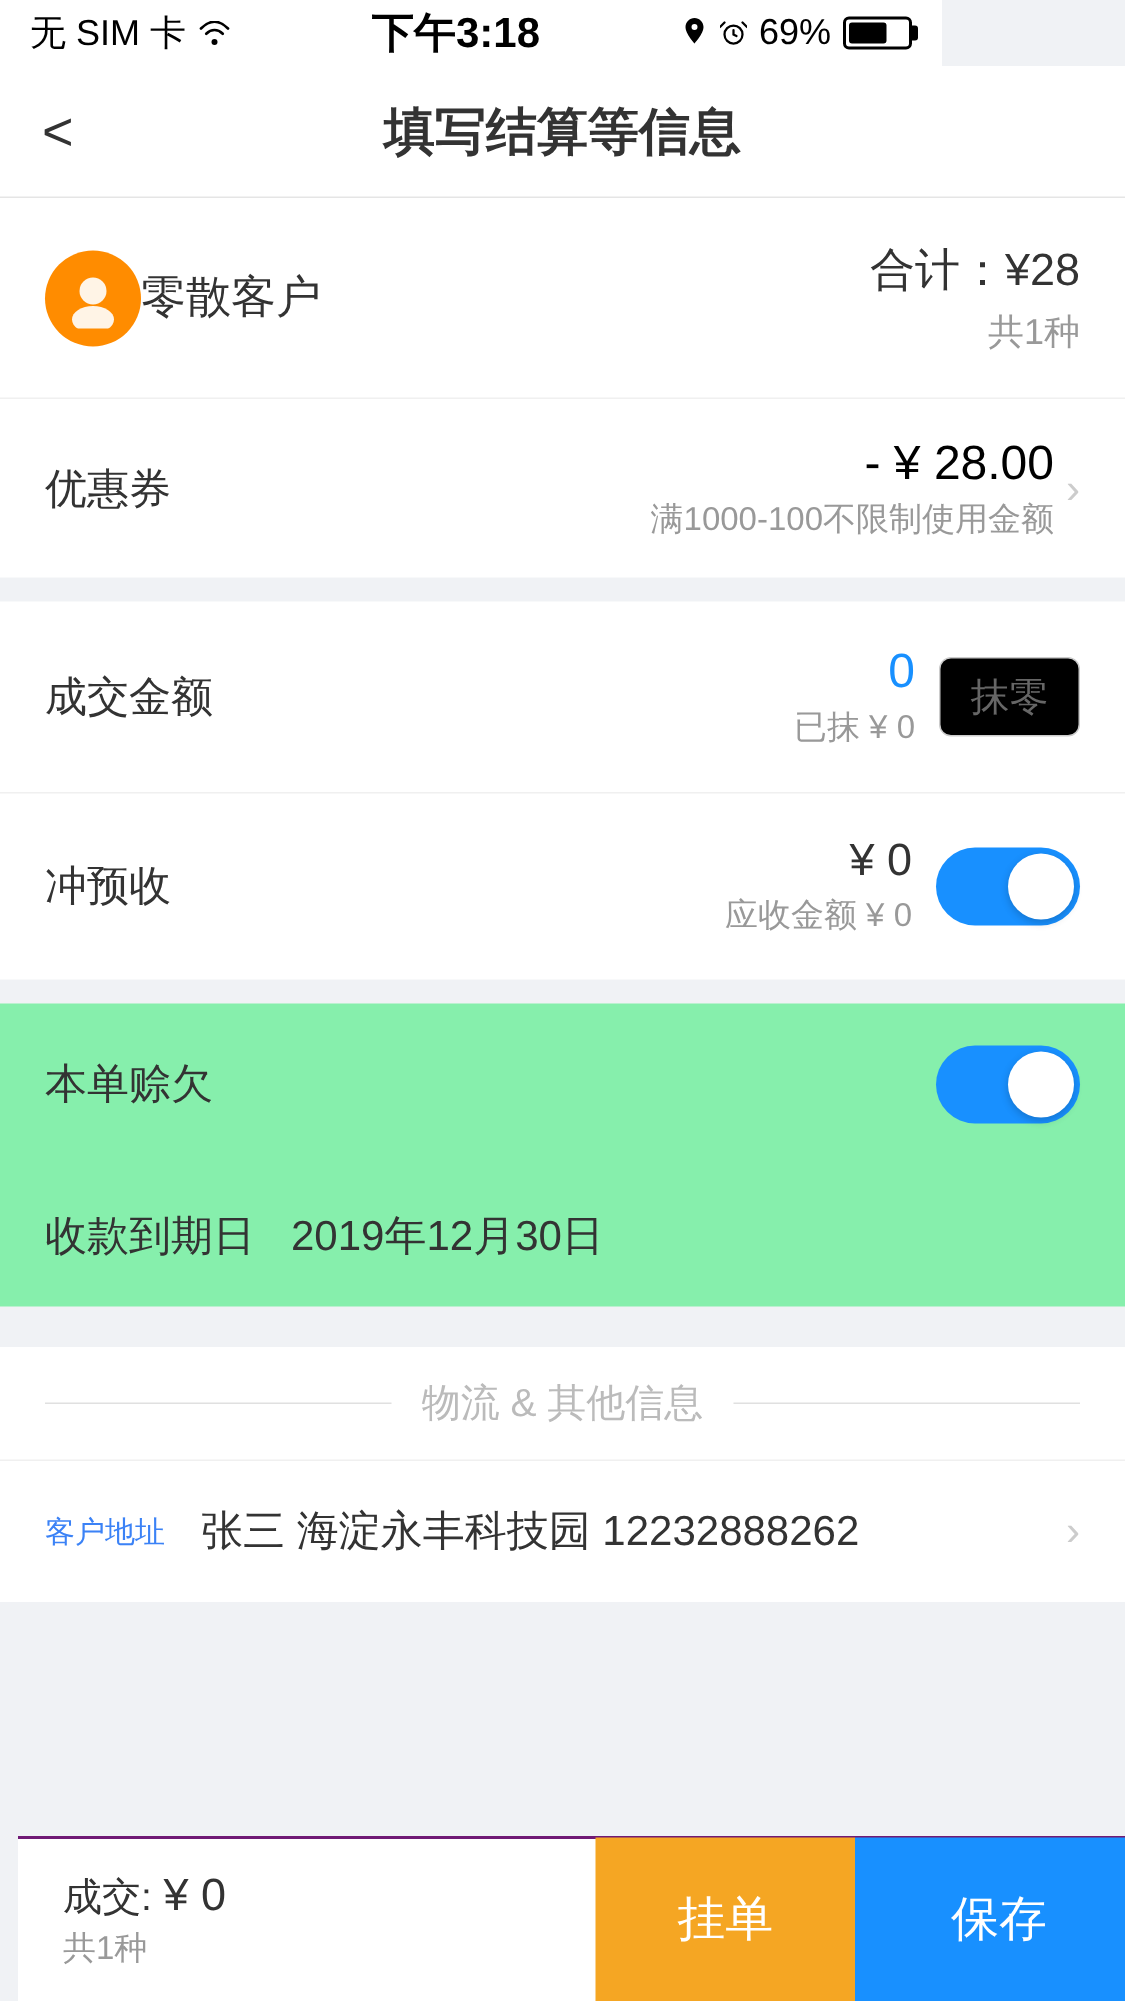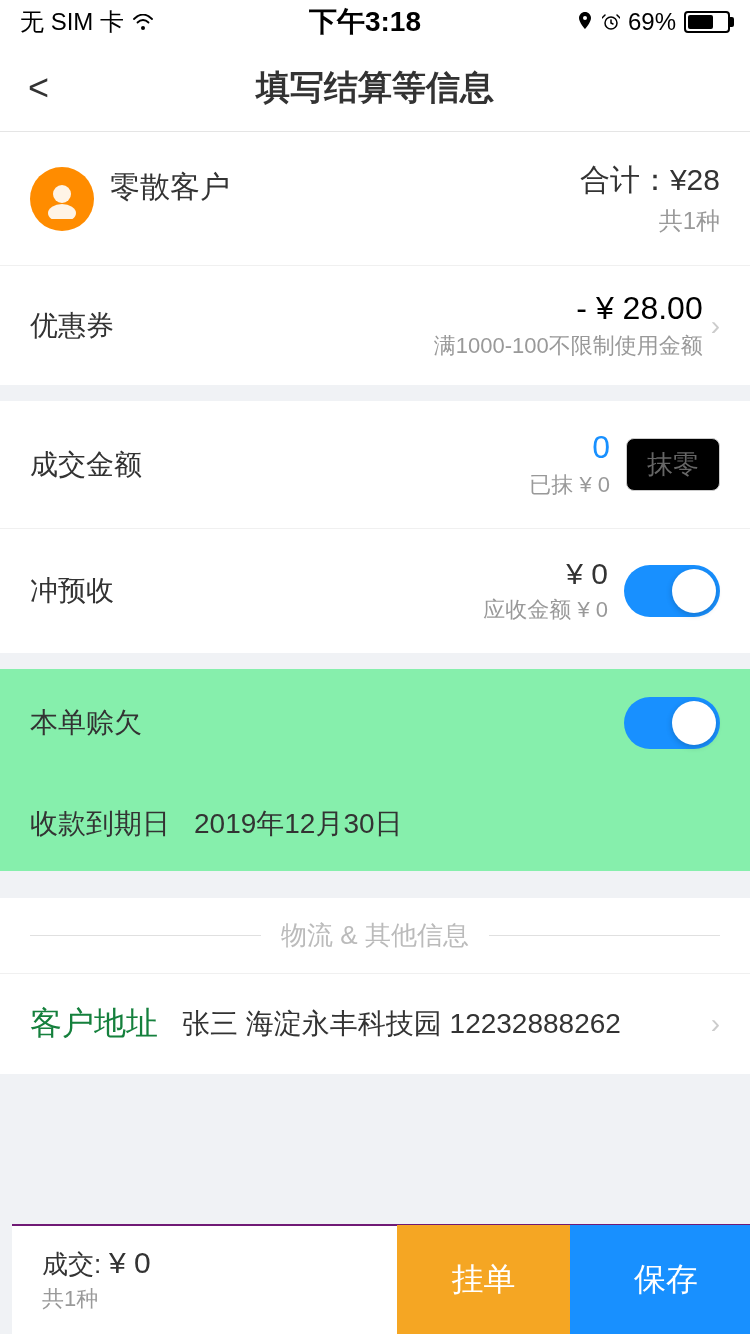--- a/index.html
+++ b/index.html
@@ -8,21 +8,21 @@
       width: 750px;
       min-height: 1334px;
       font-family: -apple-system, "PingFang SC", "Helvetica Neue", sans-serif;
       background: #f0f2f5;
       font-size: 28px;
       color: #333;
     }
 
     
     .status-bar {
-      width: 750px;
+      width: 628px;
       height: 44px;
       background: #fff;
       display: flex;
       align-items: center;
       justify-content: space-between;
       padding: 0 20px;
       font-size: 24px;
       color: #000;
     }
     .status-left { display: flex; align-items: center; gap: 8px; }
@@ -93,22 +93,21 @@
 
     
     .customer-row {
       padding: 28px 30px;
       display: flex;
       align-items: center;
       justify-content: space-between;
     }
     .customer-left {
       display: flex;
-      align-items: flex-start;
-      gap: 16px;
+      align-items: center;
     }
     .avatar {
       width: 64px;
       height: 64px;
       border-radius: 50%;
       background: #ff8c00;
       display: flex;
       align-items: center;
       justify-content: center;
     }
@@ -308,22 +307,22 @@
 
     
     .address-row {
       padding: 28px 30px;
       display: flex;
       align-items: center;
       justify-content: space-between;
       border-top: 1px solid #f0f0f0;
     }
     .address-label {
-      font-size: 32px;
-      color: #15803d;
+      font-size: 20px;
+      color: #3b82f6;
       flex-shrink: 0;
       margin-right: 24px;
     }
     .address-value {
       font-size: 28px;
       color: #333;
       flex: 1;
     }
 
     

